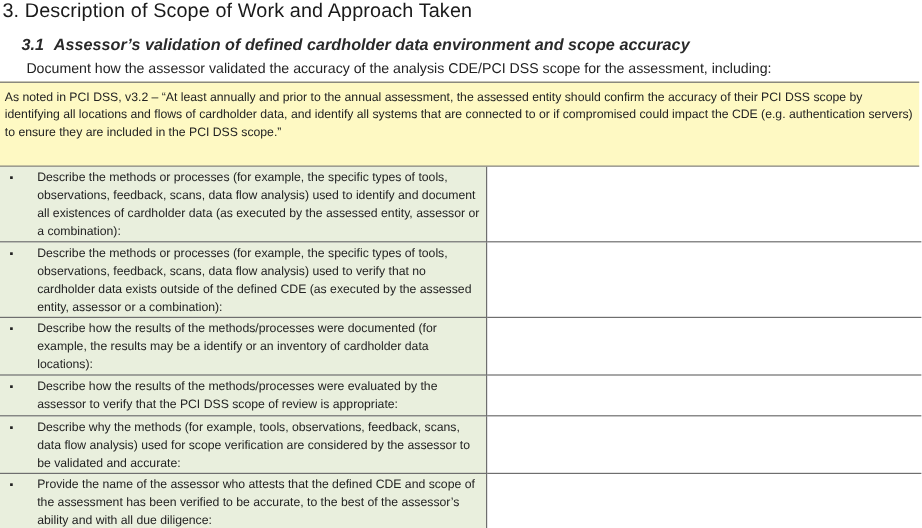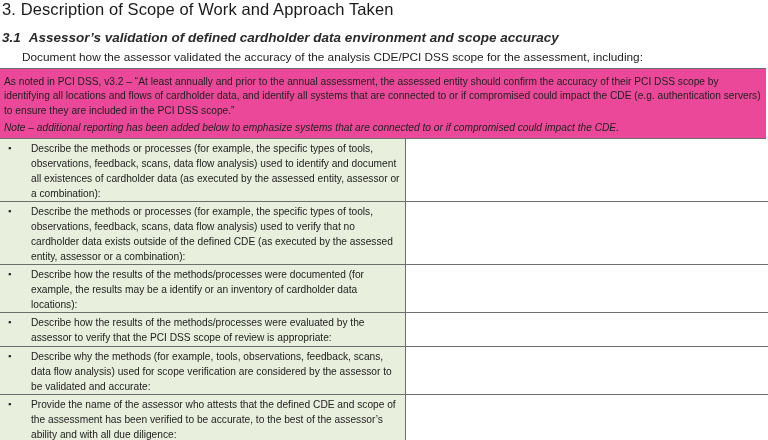--- a/index.html
+++ b/index.html
@@ -6,32 +6,32 @@
     body {
       width: 768px; height: 440px; overflow: hidden; position: relative;
       font-family: "Liberation Sans", sans-serif; color: #1a1a1a;
     }
     .h1 {
       position: absolute; left: 2px; top: 0px;
       font-size: 16.5px; font-weight: normal; letter-spacing: 0.1px;
       white-space: nowrap;
     }
     .h2 {
-      position: absolute; left: 2px; top: 30px;
+      position: absolute; left: 18px; top: 30px;
       font-size: 13.5px; font-weight: bold; font-style: italic; color: #2a2a2a;
       white-space: nowrap;
     }
     .h2 .num { margin-right: 8px; }
     .intro {
       position: absolute; left: 22px; top: 50px;
       font-size: 11.8px; color: #222; white-space: nowrap;
     }
     .box {
       position: absolute; left: 0; top: 68px; width: 766px; height: 71px;
-      background: #ec4899;
+      background: #fef9c3;
       border-top: 1.5px solid #6e6e6e; border-bottom: 1.5px solid #6e6e6e;
       box-sizing: border-box;
       padding: 6px 4px 0 4px;
       font-size: 10.2px; line-height: 14.4px; color: #222;
     }
     .box .quote { margin: 0; }
     .box .note { margin: 3px 0 0 0; font-style: italic; }
     table.req {
       position: absolute; left: 0; top: 139px; width: 768px;
       border-collapse: collapse; table-layout: fixed;
@@ -59,21 +59,20 @@
 <div class="h1">3.  Description of Scope of Work and Approach Taken</div>
 
 <div class="h2">
   <span class="num">3.1</span><span>Assessor’s validation of defined cardholder data environment and scope accuracy</span>
 </div>
 
 <div class="intro">Document how the assessor validated the accuracy of the analysis CDE/PCI DSS scope for the assessment, including:</div>
 
 <div class="box">
   <p class="quote">As noted in PCI DSS, v3.2 – “At least annually and prior to the annual assessment, the assessed entity should confirm the accuracy of their PCI DSS scope by identifying all locations and flows of cardholder data, and identify all systems that are connected to or if compromised could impact the CDE (e.g. authentication servers) to ensure they are included in the PCI DSS scope.”</p>
-  <p class="note">Note – additional reporting has been added below to emphasize systems that are connected to or if compromised could impact the CDE.</p>
 </div>
 
 <table class="req">
   <tbody>
       <tr style="height:62px;">
     <td class="q">
       <div class="q-inner">
         <span class="bullet">▪</span>
         <span class="q-text">Describe the methods or processes (for example, the specific types of tools, observations, feedback, scans, data flow analysis) used to identify and document all existences of cardholder data (as executed by the assessed entity, assessor or a combination):</span>
       </div>

